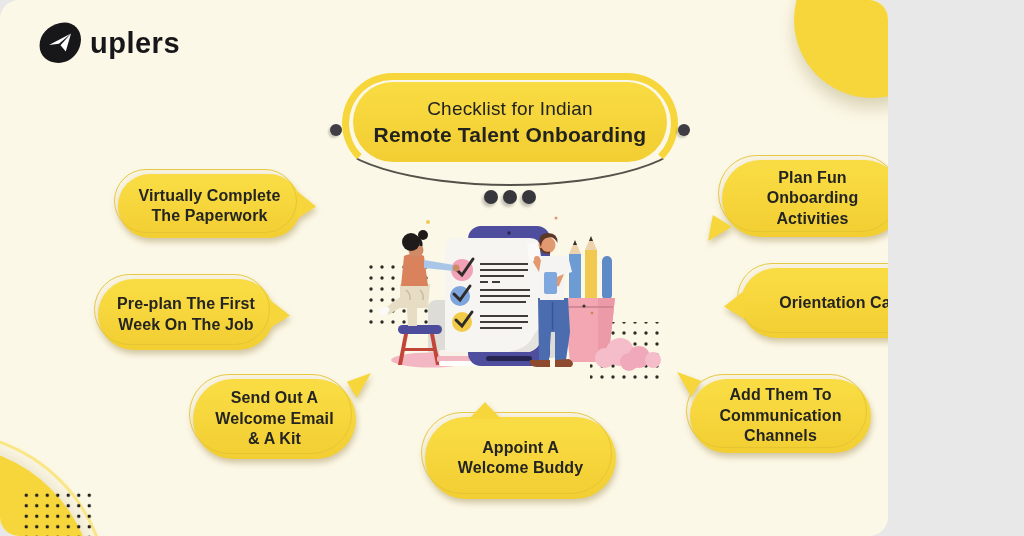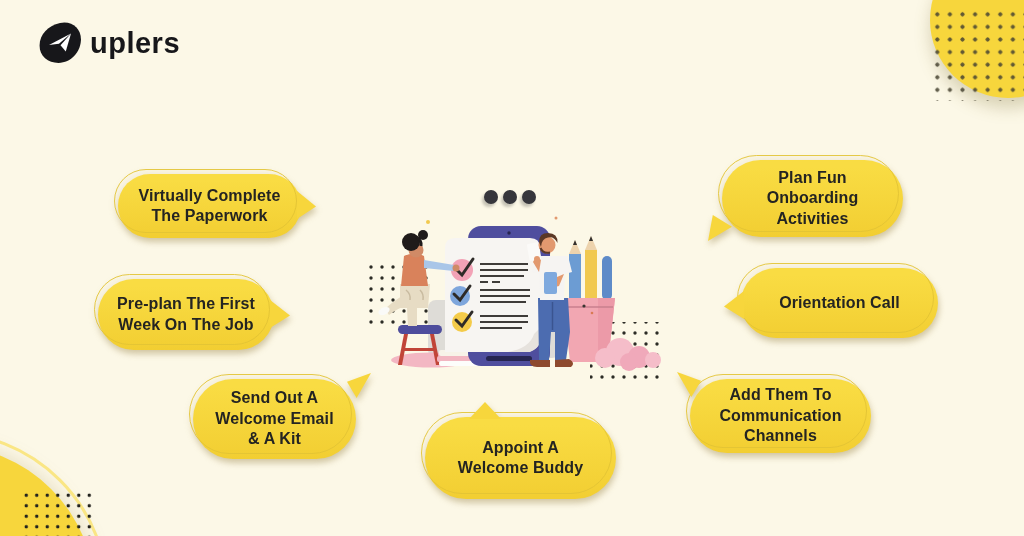--- a/index.html
+++ b/index.html
@@ -2,24 +2,25 @@
 <html style="--bg: #FCF8E7; --yellow: #F7D63C; --yellow_hi: #F9DC43; --yellow_lo: #F2CE32; --ink: #222220; --dot: #3E3E44; --line: #55524B;"><head>
 <meta charset="utf-8">
 <style>
   :root{
     --bg:#FCF8E7; --yellow:#F7D63C; --yellow_hi:#F9DC43; --yellow_lo:#F2CE32;
     --ink:#222220; --dot:#3E3E44; --line:#55524B;
   }
   *{margin:0;padding:0;box-sizing:border-box;}
   html,body{background:#e8e8e8;}
   .stage{
-    position:relative; width:1024px; height:536px; overflow:hidden;
+    position:relative; width:888px; height:536px; overflow:hidden;
     background:var(--bg);
     font-family:"Liberation Sans","DejaVu Sans",sans-serif;
     color:var(--ink);
+    border-radius:19px;
   }
   
   .logo{position:absolute; left:38px; top:22px; display:flex; align-items:center; gap:8px;}
   .logo-text{font-size:29px; font-weight:800; letter-spacing:.5px; color:#17171a;}
   
   .corner-tr{position:absolute; right:-62px; top:-58px; width:156px; height:156px;
     border-radius:50%; background:var(--yellow);
     box-shadow:0 10px 16px rgba(130,115,55,.28); z-index:1;}
   .dots-tr{position:absolute; left:928px; top:5px; width:96px; height:96px; z-index:2;
     background-image:radial-gradient(circle, rgba(72,68,50,.85) 1.8px, transparent 2.3px);
@@ -89,20 +90,30 @@
 
   <div class="logo">
     <svg width="44" height="42" viewBox="0 0 42 40">
       <path d="M21 1 C32 -1.5 41 6 41 16.5 C41 28.5 31.5 39 19.5 39 C9.5 39 1.5 33 1.5 22.5 C1.5 11.5 10 3.5 21 1 Z" fill="#17171a"></path>
       <path d="M10.5 22 L31.5 11 L20 20.8 Z" fill="#ffffff"></path>
       <path d="M21.5 22.2 L31.5 11 L26.5 28 Z" fill="#ffffff"></path>
     </svg>
     <span class="logo-text">uplers</span>
   </div>
 
+  <div class="title-group">
+    <div class="capsule-arc"></div>
+    <div class="capsule-ring"></div>
+    <div class="capsule-pill">
+      <div class="title-l1">Checklist for Indian</div>
+      <div class="title-l2">Remote Talent Onboarding</div>
+    </div>
+    <div class="cap-dot left"></div>
+    <div class="cap-dot right"></div>
+  </div>
   <div class="title-ellipsis">
     <span></span>
     <span></span>
     <span></span>
   </div>
 
   <svg class="illus" viewBox="0 0 306 178">
     <defs>
       <pattern id="dg" width="11" height="11" patternUnits="userSpaceOnUse">
         <circle cx="2" cy="2" r="1.7" fill="#2b2b25"></circle>

